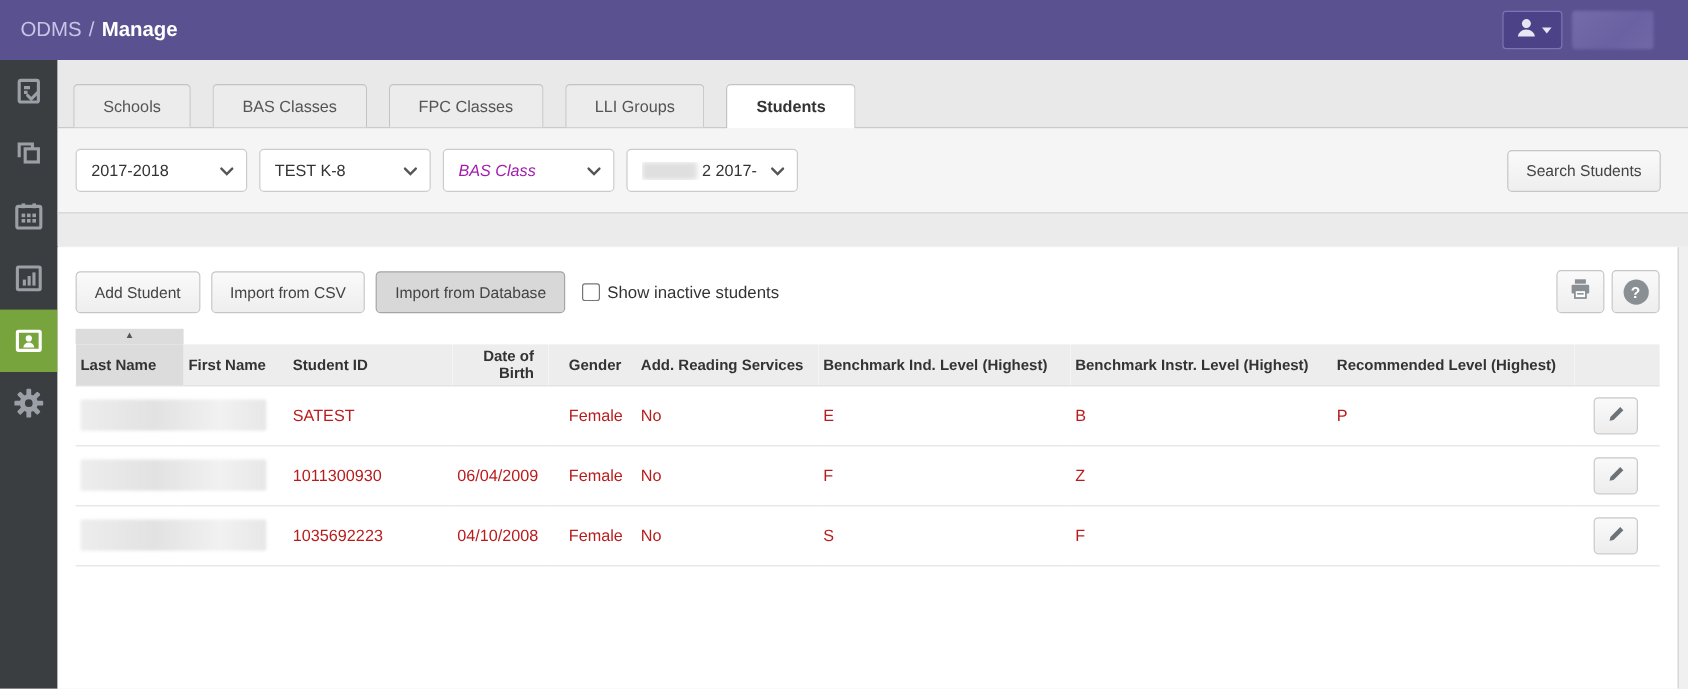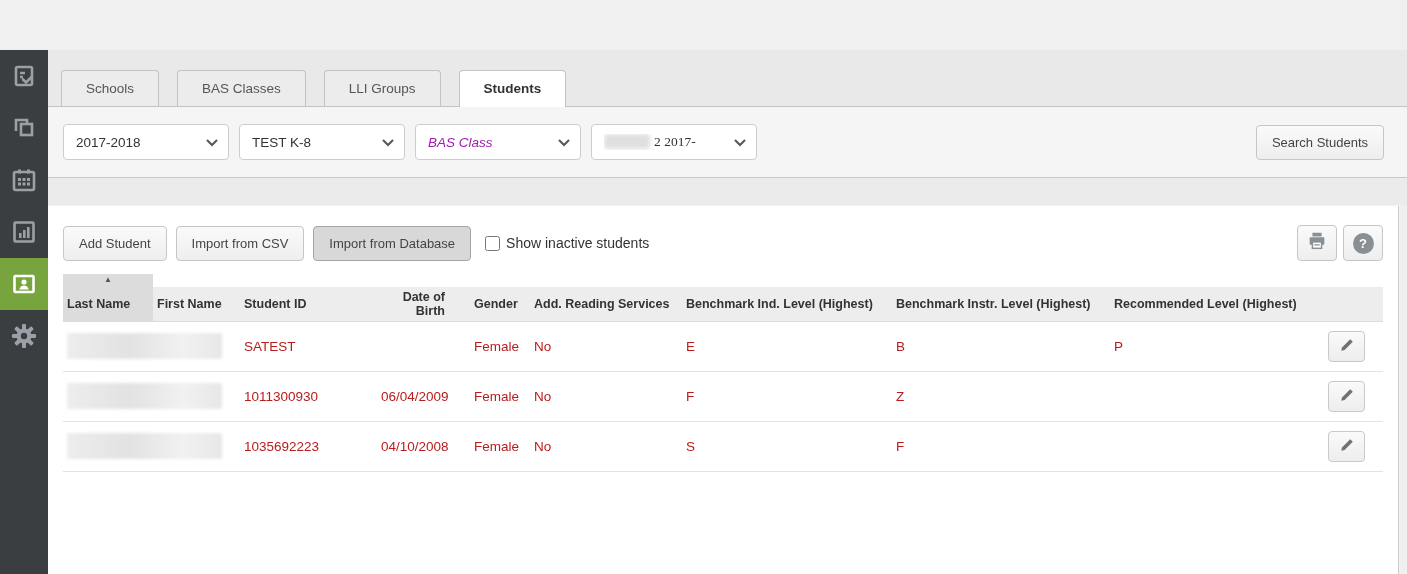--- a/index.html
+++ b/index.html
@@ -23,24 +23,24 @@
   .side-item svg { display:block; }
 
   
   .main { position:absolute; left:48px; top:50px; right:0; bottom:0; }
 
   .tabbar { height:57px; background:#e9e9e9; border-bottom:1px solid #c3c3c3; display:flex; align-items:flex-end; padding-left:13px;gap:12px; }
   .tab { background:#ececec; border:1px solid #c3c3c3; border-bottom:none; border-radius:4px 4px 0 0; padding:10px 24px; font-size:13.5px; color:#555; margin-right:6px; cursor:pointer; }
   .tab.active { background:#ffffff; color:#333; font-weight:bold; margin-bottom:-1px; padding-bottom:11px; }
 
   .filterbar { height:71px; background:#f5f5f5; border-bottom:1px solid #c9c9c9; display:flex; align-items:center; padding:0 23px 0 15px; }
-  .select { width:166px; height:36px; background:#fff; border:1px solid #ccc; border-radius:4px; display:flex; align-items:center; justify-content:space-between; padding:0 10px 0 12px; margin-right:10px; font-size:13.5px; color:#333; cursor:pointer; }
+  .select { width:143px; height:36px; background:#fff; border:1px solid #ccc; border-radius:4px; display:flex; align-items:center; justify-content:space-between; padding:0 10px 0 12px; margin-right:10px; font-size:13.5px; color:#333; cursor:pointer; }
   .select .italic { font-style:italic; color:#a21caf; }
   .select-redacted-blob { width:46px; height:15px; background:#dfdfdf; border-radius:2px; filter:blur(2px); margin-right:4px; }
-  .select .mix { display:flex; overflow:hidden; white-space:nowrap;font-family:Liberation Serif, serif; }
+  .select .mix { display:flex; overflow:hidden; white-space:nowrap; }
   .spacer { flex:1; }
   .btn { background:linear-gradient(#fafafa,#eeeeee); border:1px solid #c6c6c6; border-radius:4px; font-size:13px; color:#444; padding:9px 15px; cursor:pointer; font-family:inherit; }
   .btn.pressed { background:#d8d8d8; border-color:#a5a5a5; }
 
   .band { height:27px; background:#ebebeb; }
 
   .content { position:absolute; left:0; top:156px; right:8px; bottom:0; background:#ffffff; border-right:1px solid #ccc; }
   .toolbar { display:flex; align-items:center; padding:19px 15px 10px 15px; }
   .toolbar .btn { margin-right:9px; }
   .chk-wrap { display:flex; align-items:center; margin-left:5px; font-size:14px; color:#333; cursor:pointer; }
@@ -60,20 +60,35 @@
   th.col-gender, td.col-gender { padding-left:17px; }
   td.col-actions { text-align:center; }
   .redact-bar { width:155px; height:26px; border-radius:2px; background:linear-gradient(90deg,#ededed,#e2e2e2 40%,#f1f1f1 75%,#e7e7e7); filter:blur(1.5px); }
   .edit-btn { width:37px; height:31px; background:linear-gradient(#fafafa,#ededed); border:1px solid #c9c9c9; border-radius:4px; display:inline-flex; align-items:center; justify-content:center; cursor:pointer; }
 </style>
 </head>
 <body>
 
 <div class="app">
 
+  <div class="topbar">
+    <span class="crumb-app">ODMS</span>
+    <span class="crumb-sep">/</span>
+    <span class="crumb-page">Manage</span>
+    <div class="user-btn">
+      <span>
+        <svg width="20" height="20" viewBox="0 0 24 24">
+            <circle cx="12" cy="8" r="4.5" fill="#e8e6f2"></circle>
+            <path d="M3.5 21 a8.5 7 0 0 1 17 0 z" fill="#e8e6f2"></path>
+          </svg>
+      </span>
+      <span class="user-caret"></span>
+    </div>
+    <div class="topbar-redacted"></div>
+  </div>
 
   <div class="sidebar">
     <div class="side-item">
       <span>
         <svg width="26" height="26" viewBox="0 0 26 26" fill="none" stroke="#9aa0a5" stroke-width="2.6">
           <rect x="5" y="4" width="16" height="18" rx="1.5"></rect>
             <path d="M9 10 h5 M9 14 h3"></path>
             <path d="M12 16.5 l3 3 5.5-5.5" stroke-linecap="round"></path>
         </svg>
       </span>
@@ -138,20 +153,21 @@
         </svg>
       </span>
     </div>
   </div>
 
   <div class="main">
 
     <div class="tabbar">
       <div class="tab">Schools</div>
       <div class="tab">BAS Classes</div>
+      <div class="tab">FPC Classes</div>
       <div class="tab">LLI Groups</div>
       <div class="tab active">Students</div>
     </div>
 
     <div class="filterbar">
       <div class="select">
         <span>2017-2018</span>
         <span><svg width="12" height="8" viewBox="0 0 12 8" fill="none" stroke="#555" stroke-width="2" stroke-linecap="round">
               <path d="M1.5 1.5 L6 6 L10.5 1.5"></path>
             </svg></span>

